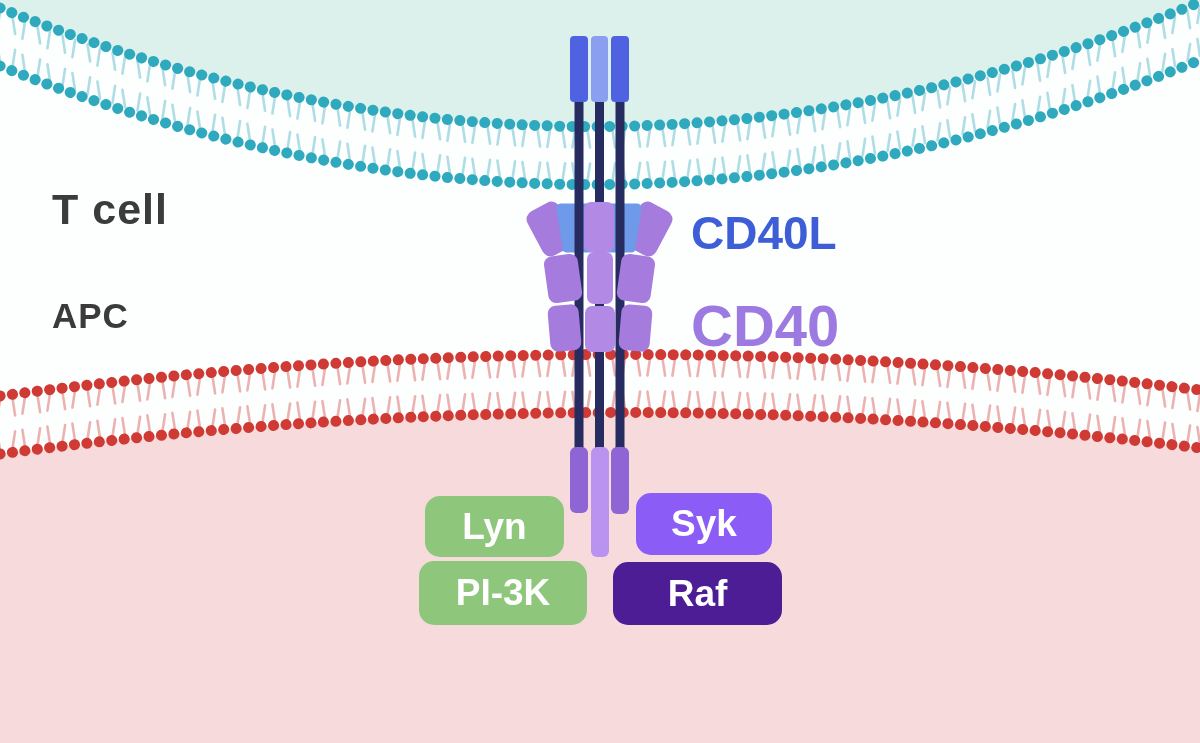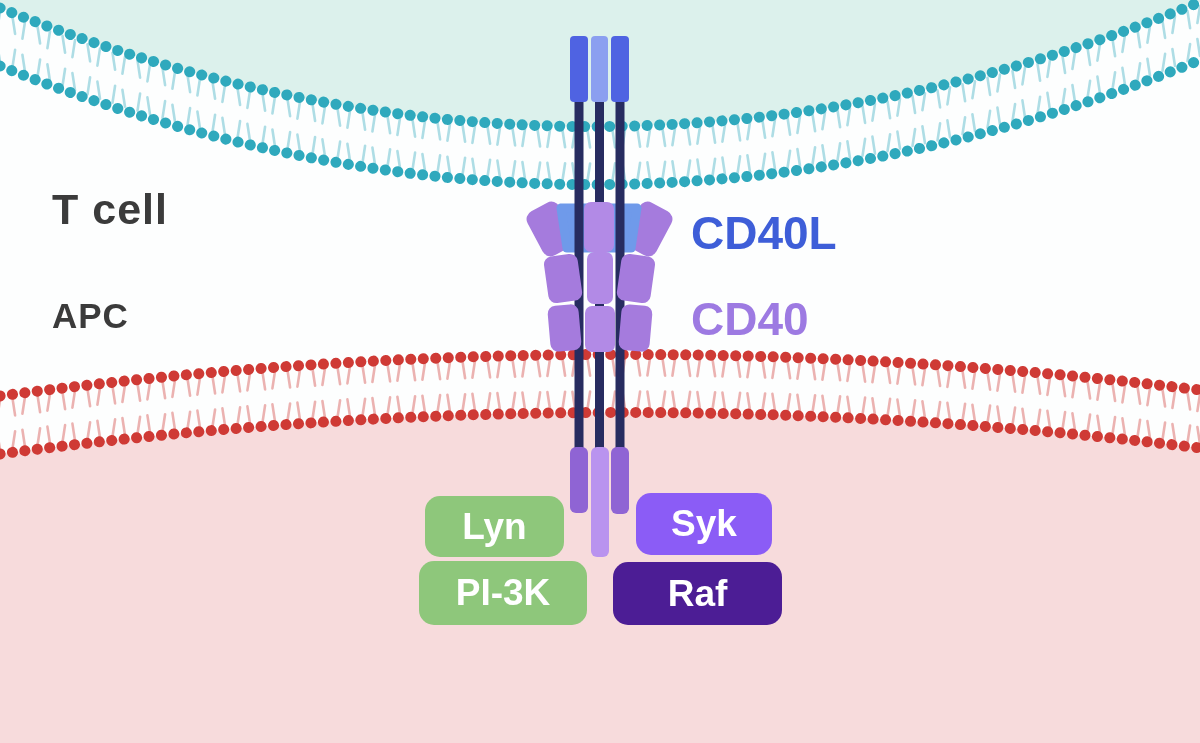--- a/index.html
+++ b/index.html
@@ -13,21 +13,21 @@
   .stage svg{position:absolute;left:0;top:0;}
   .lbl{
     position:absolute;
     font-weight:bold;
     white-space:nowrap;
     user-select:none;
   }
   .lbl.t-cell{left:52px;top:155px;font-size:43px;letter-spacing:1px;margin-top:30px;}
   .lbl.apc{left:52px;top:296px;font-size:35px;letter-spacing:1px;}
   .lbl.cd40l{left:691px;top:206px;font-size:46px;}
-  .lbl.cd40{left:691px;top:292px;font-size:46px;}
+  .lbl.cd40{left:691px;top:292px;font-size:58px;}
   .pill{
     position:absolute;
     display:flex;align-items:center;justify-content:center;
     font-weight:bold;
     font-size:37px;
     color:#fff;
     border-radius:15px;
     user-select:none;
     margin-top:44px;
   }

